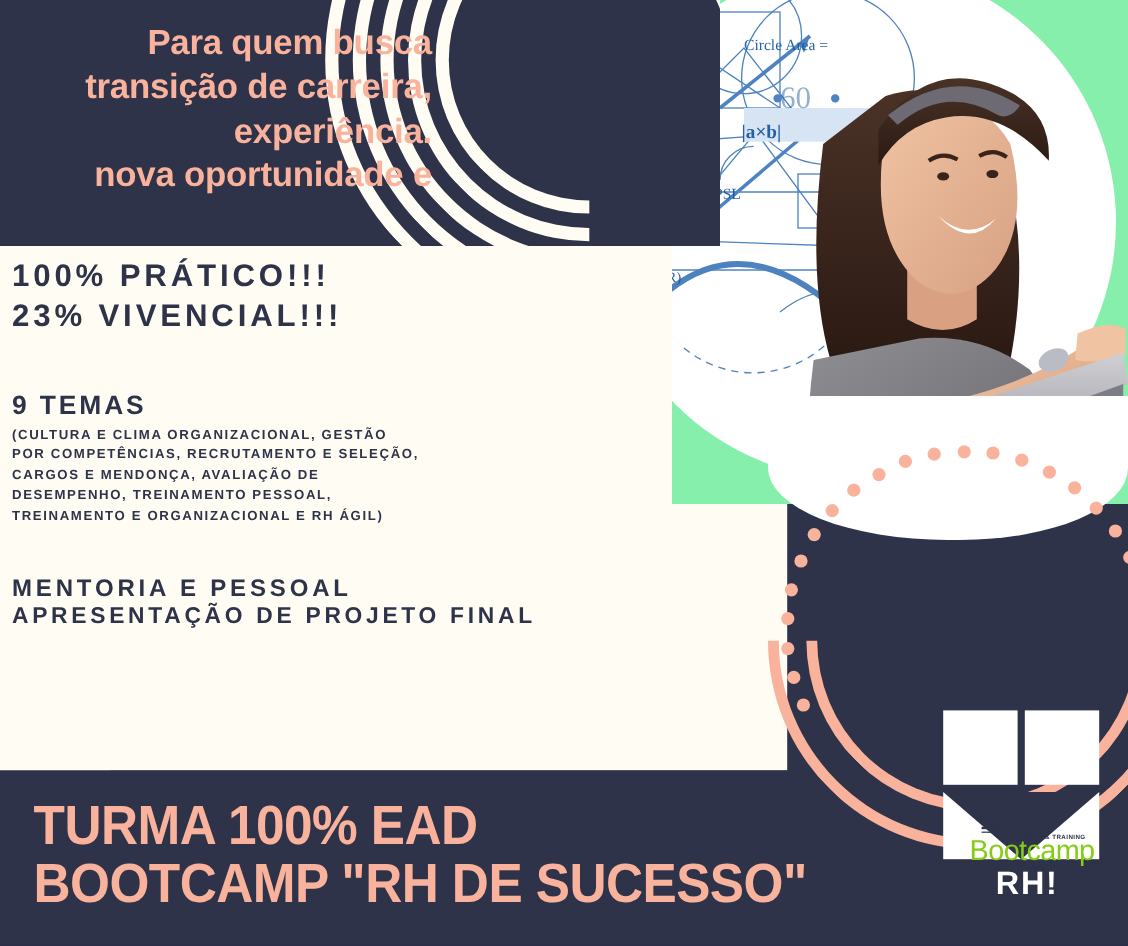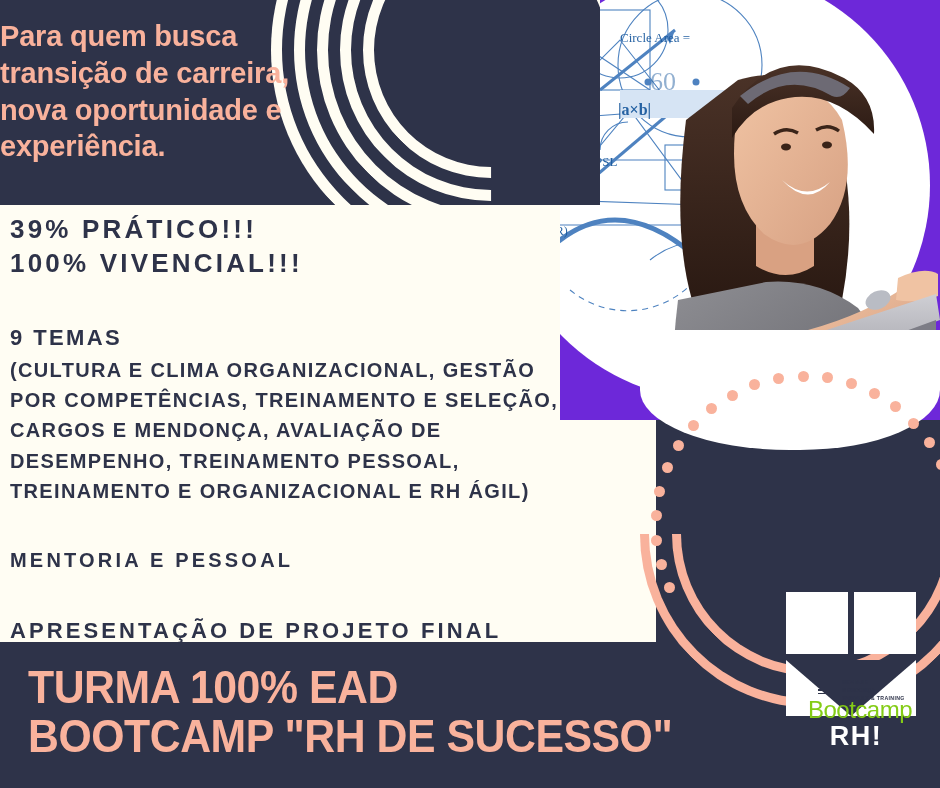--- a/index.html
+++ b/index.html
@@ -20,21 +20,21 @@
     background:#fffdf3;
   }
 
   
   .header-band{
     position:absolute;left:0;top:0;width:600px;height:205px;
     background:#2e3349;overflow:hidden;
   }
   .header-text{
     position:absolute;left:0;top:18px;width:360px;
-    text-align:left;color:#f9b29c;
+    text-align:right;color:#f9b29c;
     font-weight:700;font-size:29px;line-height:1.27;
     letter-spacing:-0.2px;
   }
   .header-text div{white-space:nowrap;}
 
   
   .rings{position:absolute;left:245px;top:-196px;width:470px;height:470px;}
   .ring{
     position:absolute;border-radius:50%;
     border:11px solid #fffdf3;border-right-color:transparent;
@@ -42,21 +42,21 @@
   }
   .r1{left:118px;top:118px;width:234px;height:234px;}
   .r2{left:95px;top:95px;width:280px;height:280px;}
   .r3{left:72px;top:72px;width:326px;height:326px;}
   .r4{left:49px;top:49px;width:372px;height:372px;}
   .r5{left:26px;top:26px;width:418px;height:418px;}
 
   
   .photo-zone{
     position:absolute;left:560px;top:0;width:380px;height:420px;
-    background:#6d28d9;overflow:hidden;
+    background:#86efac;overflow:hidden;
   }
   .math-circle{
     position:absolute;left:-60px;top:-30px;width:430px;height:430px;
     border-radius:50%;background:#ffffff;overflow:hidden;
   }
   .math-svg{position:absolute;left:0;top:0;}
 
   
   .person{position:absolute;left:0;top:0;width:380px;height:420px;}
 
@@ -85,29 +85,29 @@
     position:absolute;left:10px;top:212px;width:640px;
     color:#2e3349;
   }
   .shout{
     font-weight:700;font-size:26px;letter-spacing:3.2px;line-height:1.32;
   }
   .temas-title{
     font-weight:700;font-size:22px;letter-spacing:2.4px;margin-top:44px;
   }
   .temas-list{
-    font-weight:700;font-size:20px;letter-spacing:1.35px;line-height:1.52;
+    font-weight:700;font-size:11px;letter-spacing:1.35px;line-height:1.52;
     margin-top:4px;
   }
   .temas-list div{white-space:nowrap;}
   .line-mentoria{
     font-weight:700;font-size:20px;letter-spacing:3.2px;margin-top:42px;
   }
   .line-projeto{
-    font-weight:700;font-size:22px;letter-spacing:3.1px;margin-top:46px;
+    font-weight:700;font-size:19px;letter-spacing:3.1px;
   }
 
   
   .bottom-band{
     position:absolute;left:0;top:642px;width:940px;height:146px;
     background:#2e3349;
   }
   .cta{
     position:absolute;left:28px;top:663px;width:760px;
     color:#f9b29c;font-weight:700;font-size:46px;line-height:1.07;
@@ -255,35 +255,35 @@
     <div class="rings">
       <div class="ring r1"></div>
       <div class="ring r2"></div>
       <div class="ring r3"></div>
       <div class="ring r4"></div>
       <div class="ring r5"></div>
     </div>
     <div class="header-text">
       <div>Para quem busca</div>
       <div>transição de carreira,</div>
+      <div>experiência.</div>
       <div>nova oportunidade e</div>
-      <div>experiência.</div>
     </div>
   </div>
 
   <div class="body-copy">
     <div class="shout">
-      <div>39% PRÁTICO!!!</div>
-      <div>100% VIVENCIAL!!!</div>
+      <div>100% PRÁTICO!!!</div>
+      <div>23% VIVENCIAL!!!</div>
     </div>
 
     <div class="temas-title">9 TEMAS</div>
     <div class="temas-list">
       <div>(CULTURA E CLIMA ORGANIZACIONAL, GESTÃO</div>
-      <div>POR COMPETÊNCIAS, TREINAMENTO E SELEÇÃO,</div>
+      <div>POR COMPETÊNCIAS, RECRUTAMENTO E SELEÇÃO,</div>
       <div>CARGOS E MENDONÇA, AVALIAÇÃO DE</div>
       <div>DESEMPENHO, TREINAMENTO PESSOAL,</div>
       <div>TREINAMENTO E ORGANIZACIONAL E RH ÁGIL)</div>
     </div>
 
     <div class="line-mentoria">MENTORIA E PESSOAL</div>
     <div class="line-projeto">APRESENTAÇÃO DE PROJETO FINAL</div>
   </div>
 
   <div class="bottom-band"></div>

